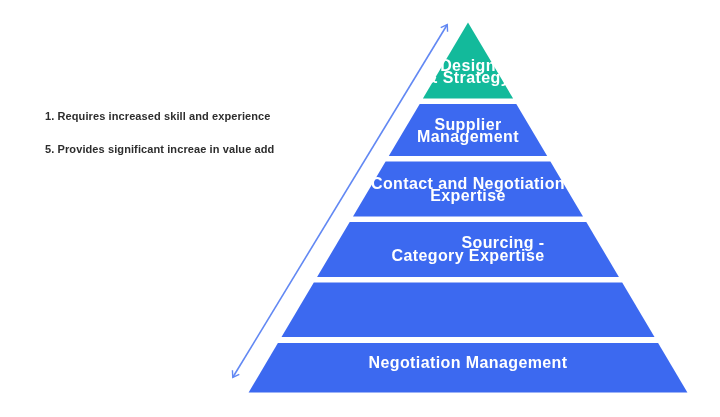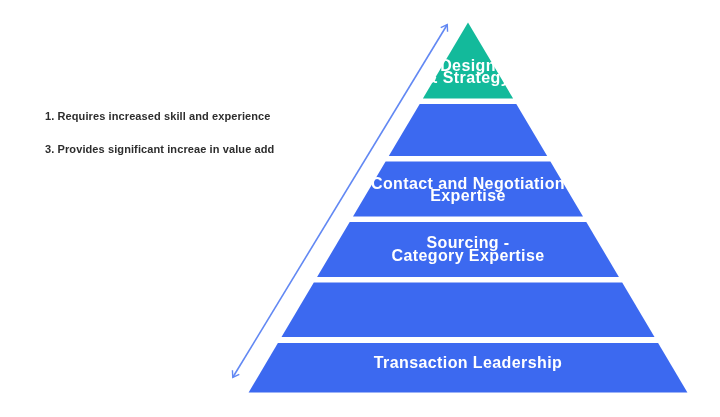--- a/index.html
+++ b/index.html
@@ -42,32 +42,32 @@
     font-weight: 700;
     line-height: 12.5px;
     letter-spacing: 0.4px;
     color: #ffffff;
     white-space: pre-line;
     pointer-events: none;
   }
   .lbl-1 { left: 388px; top: 46px;  width: 160px; height: 52px; }
   .lbl-2 { left: 348px; top: 106px; width: 240px; height: 50px; }
   .lbl-3 { left: 348px; top: 163px; width: 240px; height: 54px; }
-  .lbl-4 { left: 348px; top: 222px; width: 240px; height: 55px; }
+  .lbl-4 { left: 348px; top: 222px; width: 240px; height: 55px; text-align: right; }
   .lbl-5 { left: 348px; top: 284px; width: 240px; height: 55px; }
   .lbl-6 { left: 348px; top: 341px; width: 240px; height: 44px; }
 </style>
 </head>
 <body>
 
 <div class="canvas">
 
   <div class="notes">
     <div class="note-item">1. Requires increased skill and experience</div>
-    <div class="note-item">3. Provides significant increae in value add</div>
+    <div class="note-item">5. Provides significant increae in value add</div>
   </div>
 
   <svg class="pyramid-svg" width="720" height="417" viewBox="0 0 720 417">
     <defs>
       <marker id="ah" markerWidth="10" markerHeight="10" refX="6.5" refY="5" orient="auto-start-reverse" markerUnits="userSpaceOnUse">
         <path d="M1,1 L7,5 L1,9" fill="none" stroke-width="1.4" stroke="#6288F3"></path>
       </marker>
     </defs>
 
     <line x1="233" y1="377" x2="447" y2="25" stroke-width="1.6" marker-start="url(#ah)" marker-end="url(#ah)" stroke="#6288F3"></line>
@@ -75,19 +75,21 @@
     <polygon points="468,22.5 513.1,98.5 422.9,98.5" fill="#13BA9B"></polygon>
     <polygon points="419.7,104 516.3,104 547.2,156 388.8,156" fill="#3C69F0"></polygon>
     <polygon points="385.6,161.5 550.4,161.5 583,216.5 353,216.5" fill="#3C69F0"></polygon>
     <polygon points="349.7,222 586.3,222 618.9,277 317.1,277" fill="#3C69F0"></polygon>
     <polygon points="313.8,282.5 622.2,282.5 654.5,337 281.5,337" fill="#3C69F0"></polygon>
     <polygon points="277.9,343 658.1,343 687.4,392.5 248.6,392.5" fill="#3C69F0"></polygon>
   </svg>
 
   <div class="level-label lbl-1">Design
 &amp; Strategy</div>
+  <div class="level-label lbl-2">Supplier
+Management</div>
   <div class="level-label lbl-3">Contact and Negotiation
 Expertise</div>
   <div class="level-label lbl-4">Sourcing -
 Category Expertise</div>
-  <div class="level-label lbl-6">Transaction Leadership</div>
+  <div class="level-label lbl-6">Negotiation Management</div>
 
 </div>
 
 </body></html>

